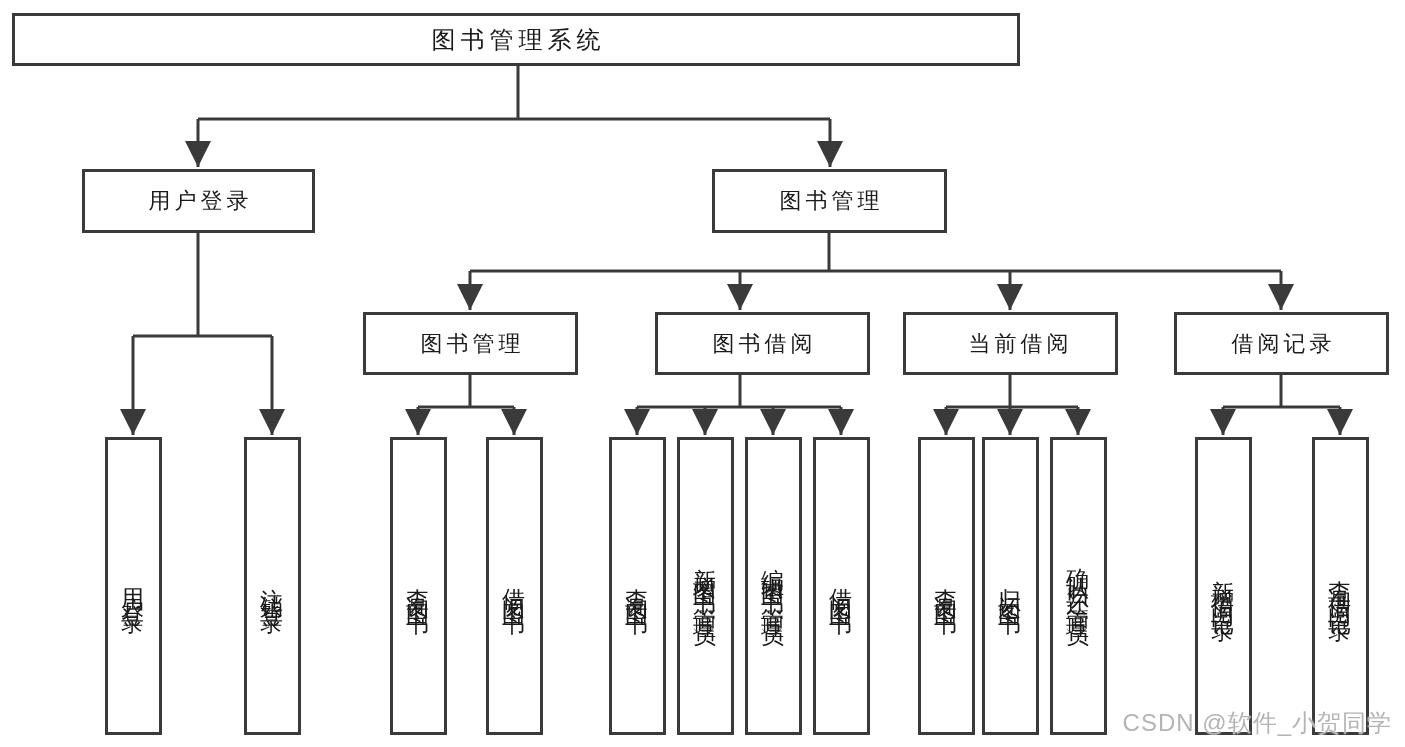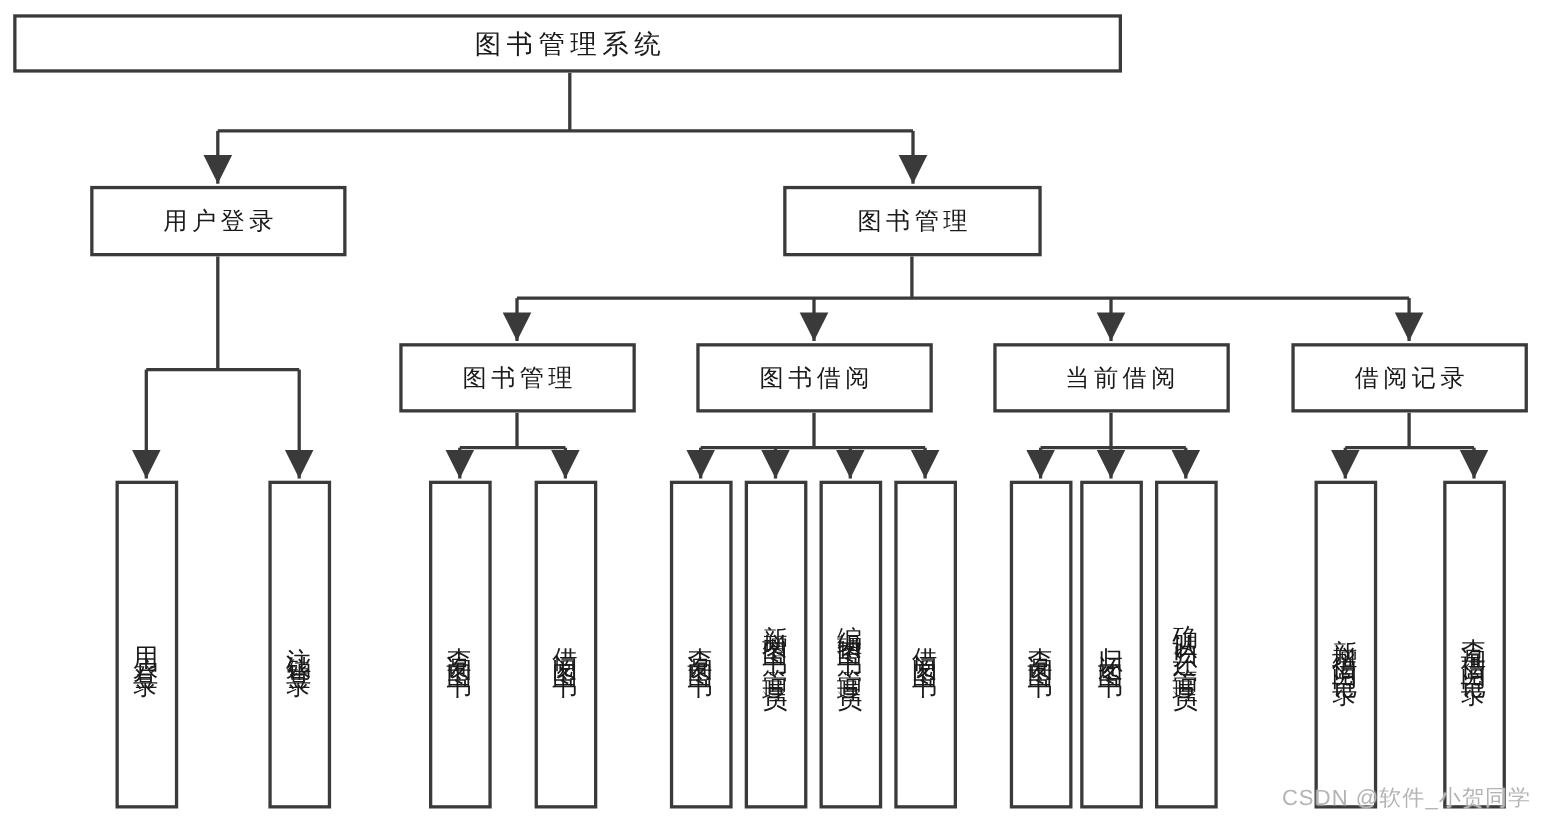--- a/index.html
+++ b/index.html
@@ -26,21 +26,21 @@
   .vert{
     writing-mode:vertical-rl;
     text-orientation:mixed;
     font-size:23px;
     letter-spacing:8px;
     white-space:normal;
   }
   .watermark{
     position:absolute;
     right:13px;bottom:8px;
-    font-size:20px;
+    font-size:24px;
     letter-spacing:1px;
     color:var(--watermark,#b4b4b4);
     text-shadow:0 0 2px #ffffff;
     z-index:5;
   }
 </style>
 </head>
 <body>
 
 <div class="canvas">
@@ -83,21 +83,21 @@
     <line x1="1223" y1="407" x2="1223" y2="435" stroke="currentColor" stroke-width="3" marker-end="url(#ah)"></line>
     <line x1="1340" y1="407" x2="1340" y2="435" stroke="currentColor" stroke-width="3" marker-end="url(#ah)"></line>
   </svg>
 
   <div class="box root" style="left:12px;top:13px;width:1008px;height:53px;">图书管理系统</div>
 
   <div class="box lvl" style="left:82px;top:169px;width:233px;height:64px;">用户登录</div>
   <div class="box lvl" style="left:712px;top:169px;width:235px;height:64px;">图书管理</div>
 
   <div class="box lvl" style="left:363px;top:312px;width:215px;height:63px;">图书管理</div>
-  <div class="box lvl" style="left:633px;top:312px;width:215px;height:63px;">图书借阅</div>
+  <div class="box lvl" style="left:655px;top:312px;width:215px;height:63px;">图书借阅</div>
   <div class="box lvl" style="left:903px;top:312px;width:215px;height:63px;padding-left:16px;">当前借阅</div>
   <div class="box lvl" style="left:1174px;top:312px;width:215px;height:63px;">借阅记录</div>
 
   <div class="box vert" style="left:105px;top:437px;width:57px;height:298px;">用户登录</div>
   <div class="box vert" style="left:244px;top:437px;width:57px;height:298px;">注销登录</div>
 
   <div class="box vert" style="left:390px;top:437px;width:57px;height:298px;">查询图书</div>
   <div class="box vert" style="left:486px;top:437px;width:57px;height:298px;">借阅图书</div>
 
   <div class="box vert" style="left:609px;top:437px;width:57px;height:298px;">查询图书</div>

